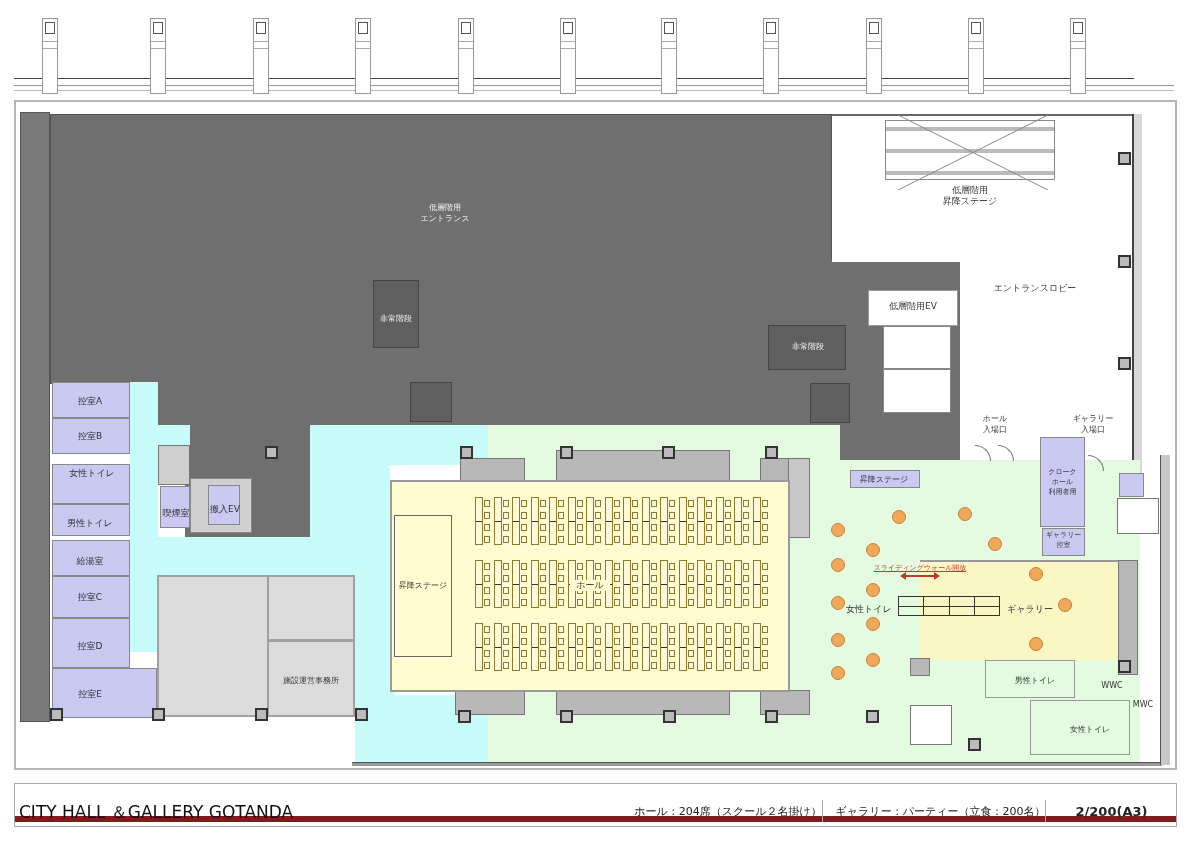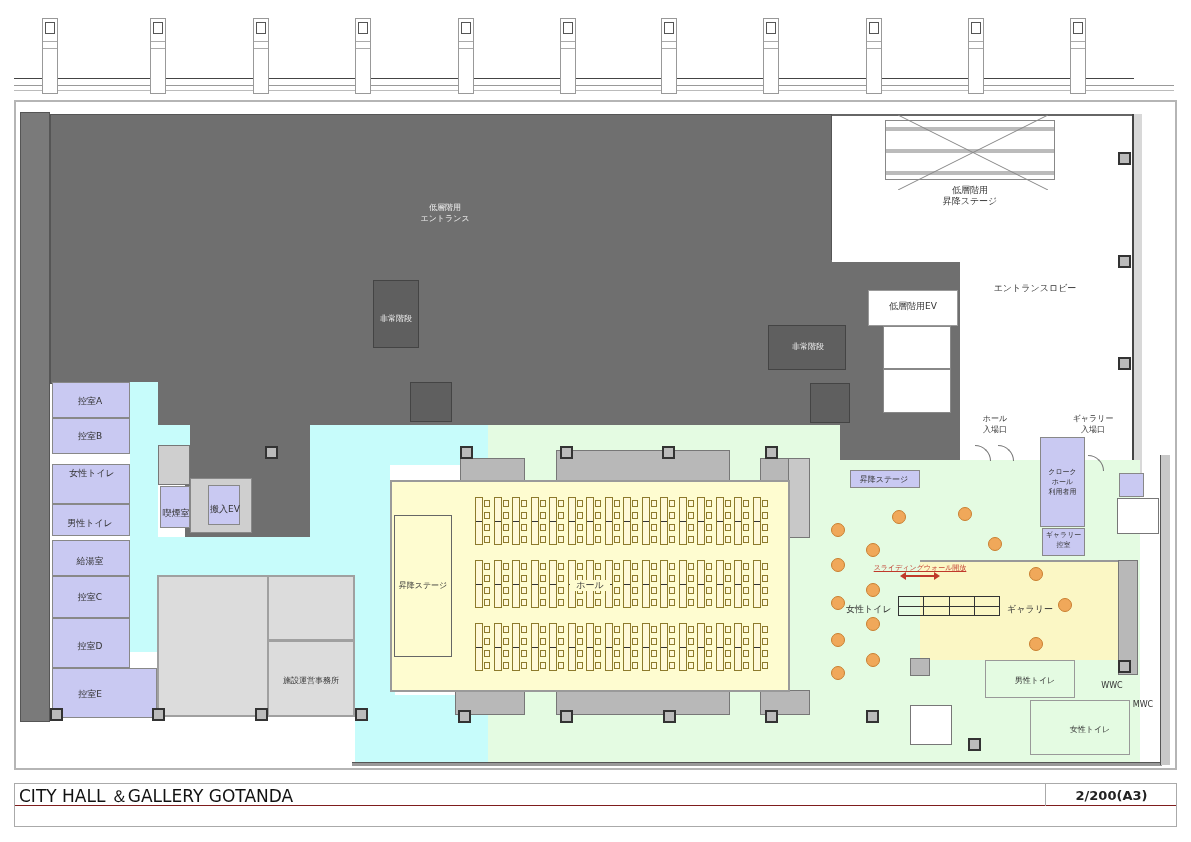--- a/index.html
+++ b/index.html
@@ -534,17 +534,19 @@
   <div class="lbl" style="left:1128px;top:699px;width:30px;font-size:8px;">MWC</div>
   <div class="zone white" style="left:910px;top:705px;width:42px;height:40px;border:1px solid #777;"></div>
   <div class="col" style="left:1118px;top:660px;"></div>
   <div class="col" style="left:968px;top:738px;"></div>
 
   <div class="zone" style="left:352px;top:762px;width:810px;height:4px;background:#999;border-top:1px solid #555;"></div>
   <div class="zone" style="left:1160px;top:455px;width:10px;height:310px;background:#c8c8c8;border-left:1px solid #555;"></div>
 </div>
 
 <div class="title-block">
-  <div class="tb-row" style="top:0;border-bottom:1px solid #7f1d1d;">
+  <div class="tb-row" style="top:16px;border-bottom:6px solid #7f1d1d;">
     <div class="tb-title">CITY HALL ＆GALLERY GOTANDA</div>
+    <div class="tb-cell" style="left:605px;width:216px;border-left:none;">ホール：204席（スクール２名掛け）</div>
+    <div class="tb-cell" style="left:807px;width:236px;">ギャラリー：パーティー（立食：200名）</div>
     <div class="tb-cell tb-scale" style="left:1030px;width:132px;">2/200(A3)</div>
   </div>
 </div>
 
 </body></html>

